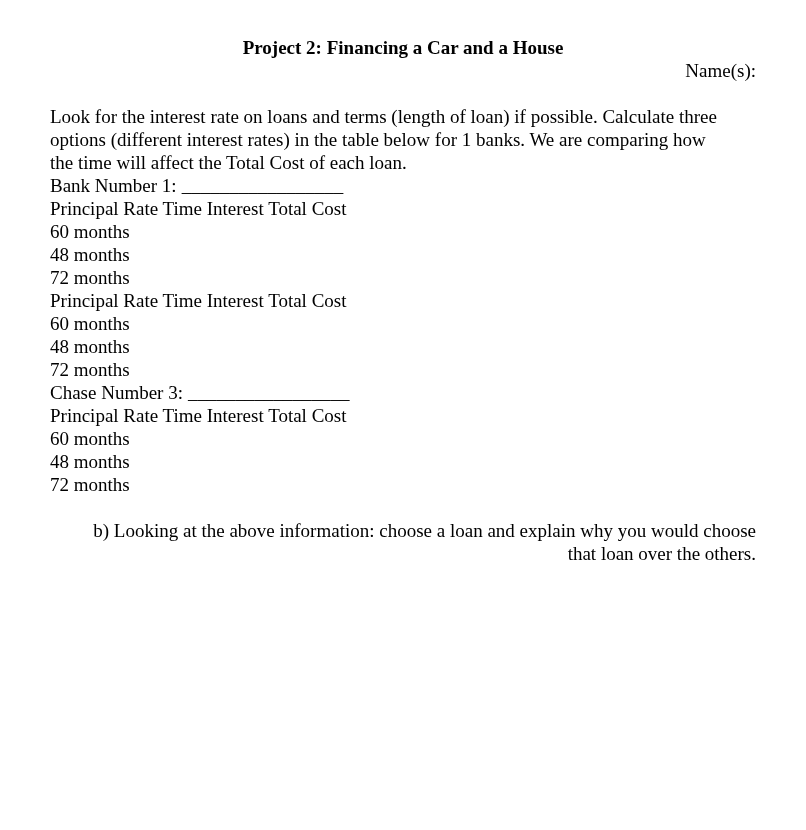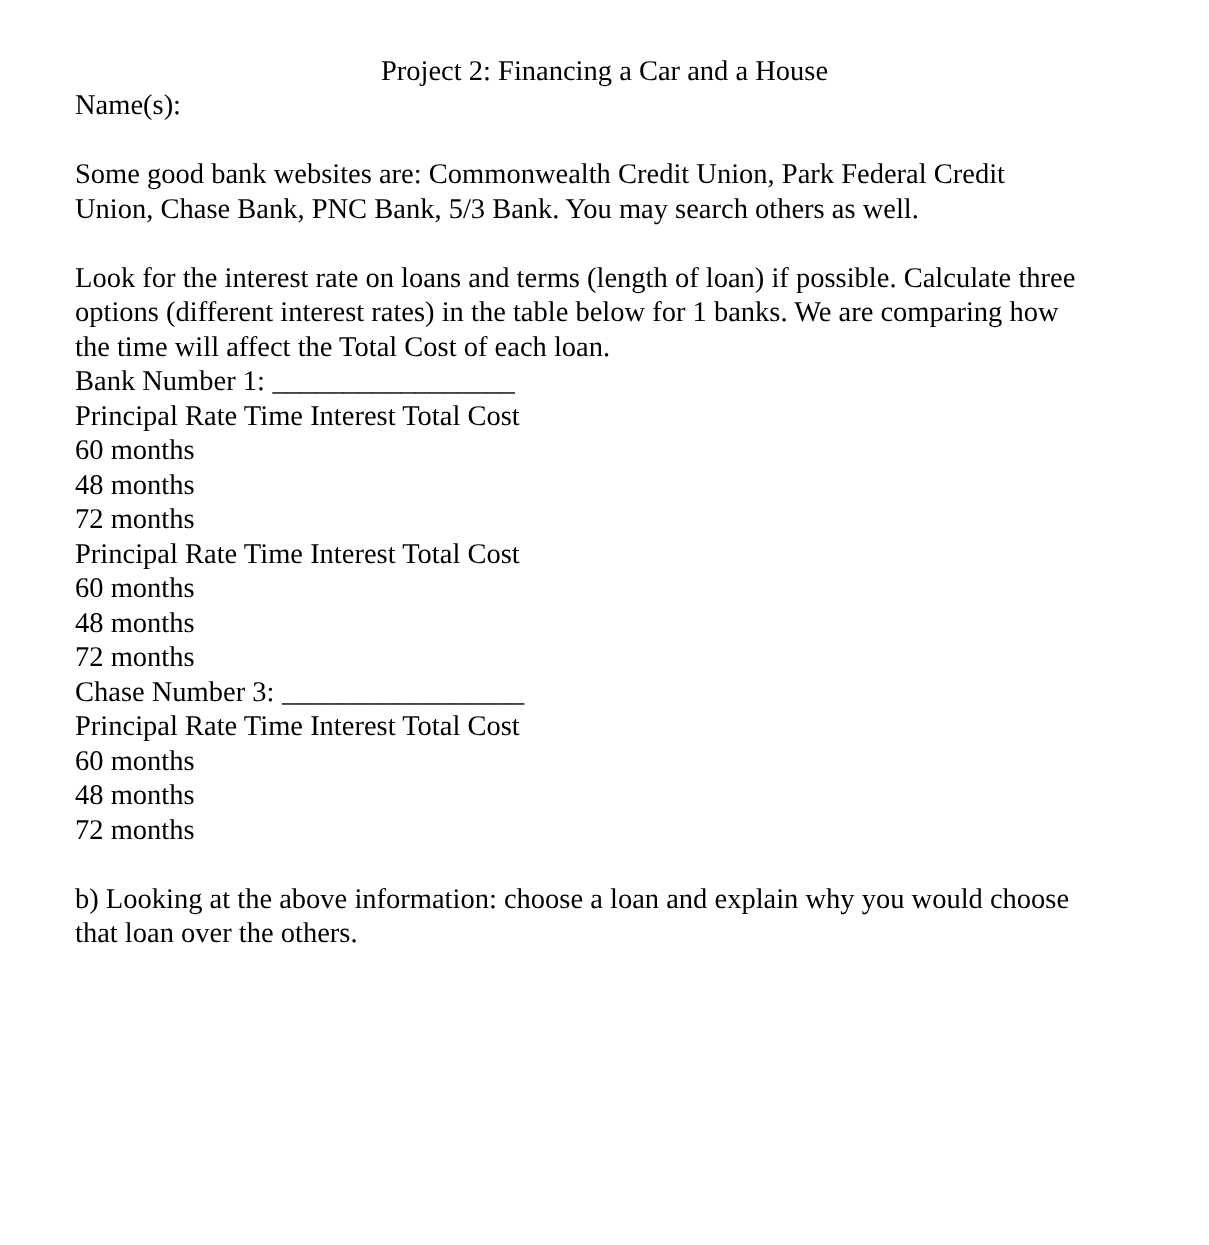--- a/index.html
+++ b/index.html
@@ -20,24 +20,26 @@
     box-sizing: border-box;
     width: 806px;
     height: 830px;
     padding: 36px 50px 0 50px;
     background: #ffffff;
   }
   .doc-title {
     text-align: center;
     white-space: pre;
     margin: 0;
+    font-weight: bold;
   }
   .para {
     white-space: pre;
     margin: 0 0 23px 0;
+    text-align: right;
   }
   .para-tight {
     white-space: pre;
     margin: 0;
   }
   .line {
     white-space: pre;
   }
   .bank-blank {
     margin-left: 5px;
@@ -54,22 +56,20 @@
 </head>
 <body>
 
 <div class="page">
 
   <div class="doc-title">Project 2: Financing a Car and a House</div>
 
   <div class="para">Name(s):</div>
 
 
-  <div class="para">Some good bank websites are: Commonwealth Credit Union, Park Federal Credit
-Union, Chase Bank, PNC Bank, 5/3 Bank. You may search others as well.</div>
 
   <div class="para-tight">Look for the interest rate on loans and terms (length of loan) if possible. Calculate three
 options (different interest rates) in the table below for 1 banks. We are comparing how
 the time will affect the Total Cost of each loan.</div>
 
 
   <div class="bank-group">
 
     <div class="bank-section">
       <div class="line"><span>Bank Number 1:</span><span class="bank-blank">_________________</span></div>

